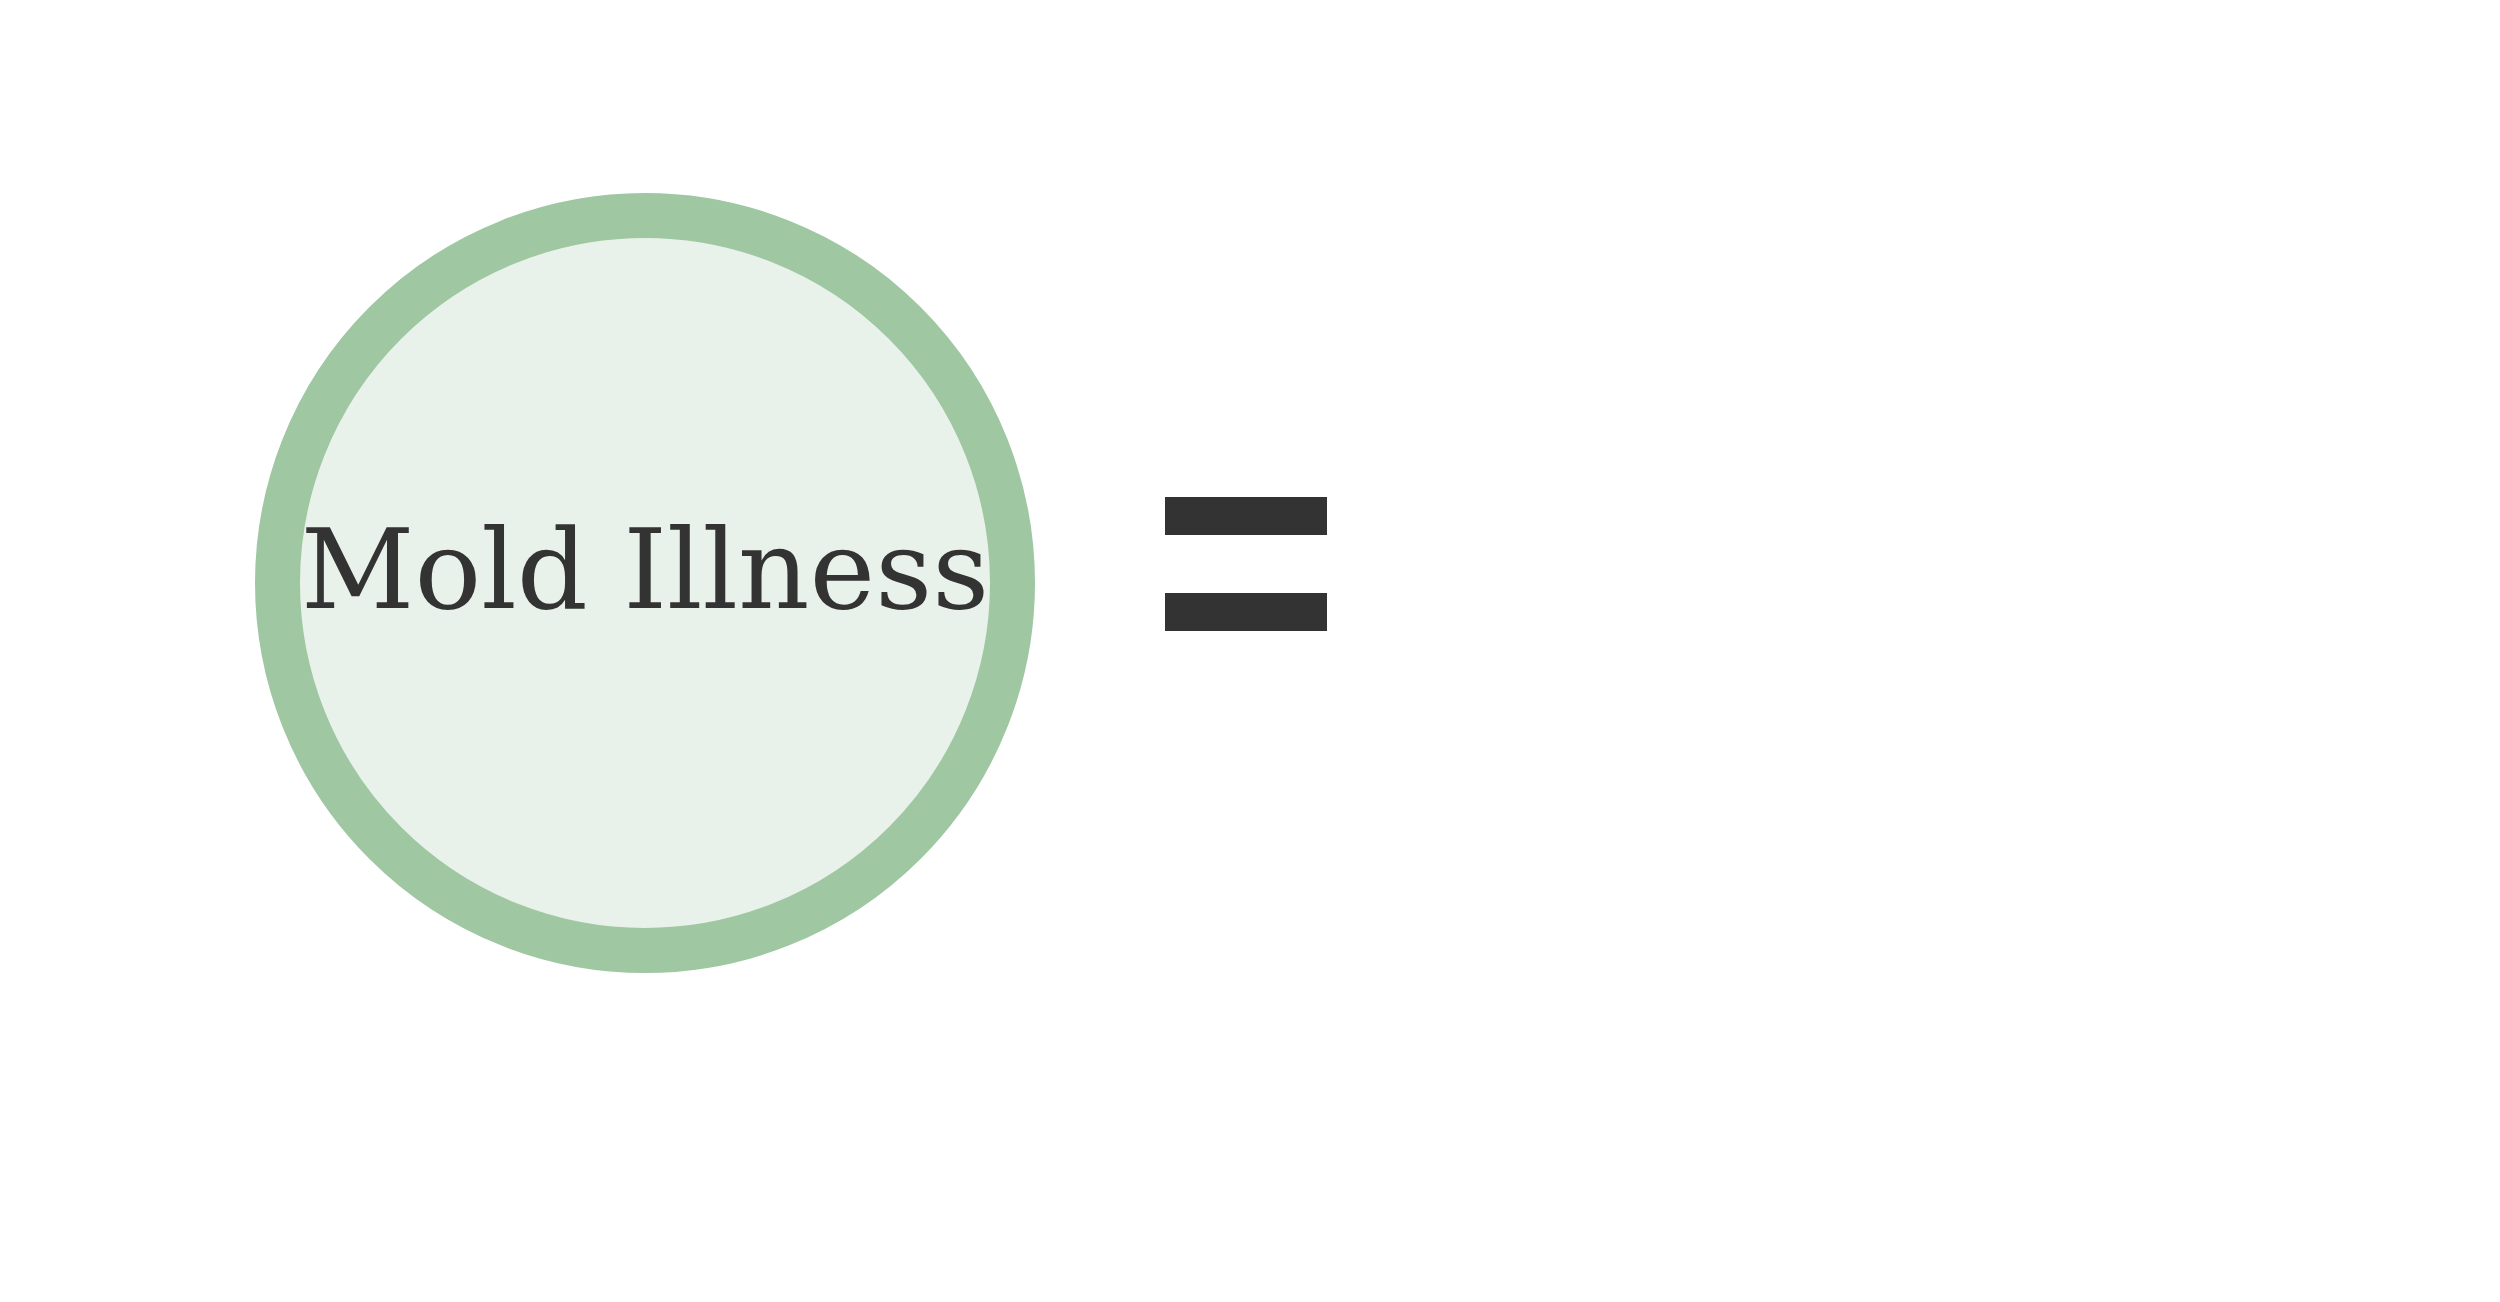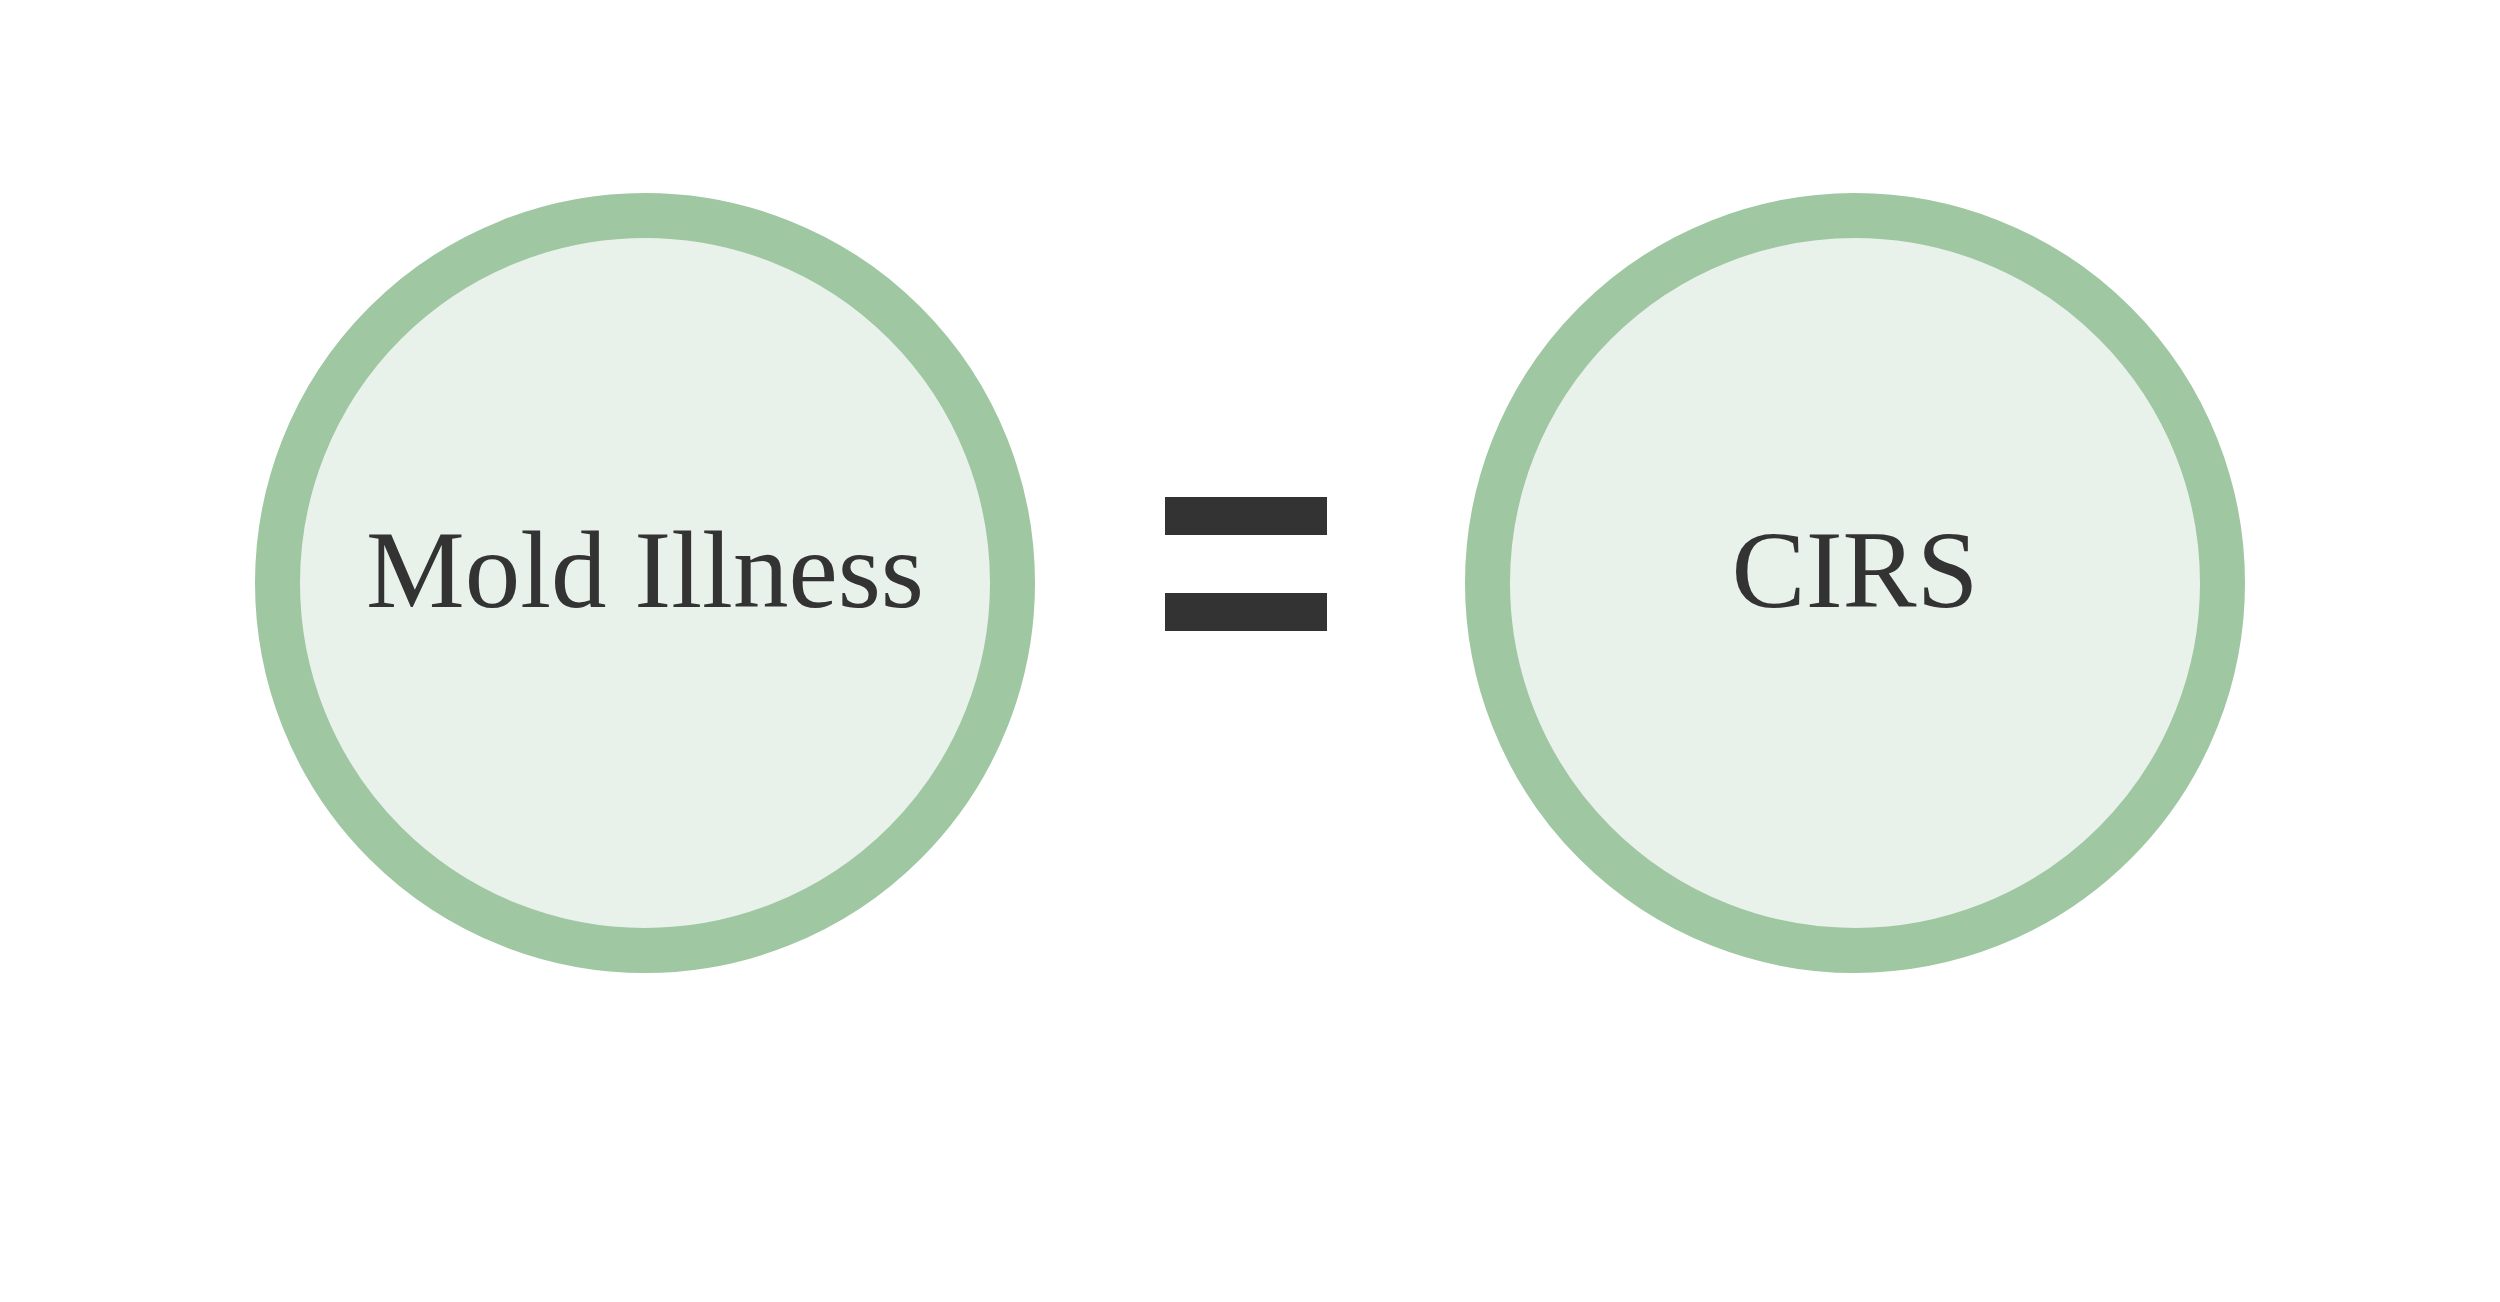--- a/index.html
+++ b/index.html
@@ -30,21 +30,20 @@
   }
   .circle-left  { left: 255px; }
   .circle-right { left: 1465px; }
   .circle-label {
     color: var(--text, #333333);
     font-size: 111px;
     line-height: 1;
     white-space: nowrap;
     transform: translateY(-14px);
     text-align: right;
-    font-family: Liberation Serif, serif;
   }
   .equals {
     position: absolute;
     left: 1165px;
     top: 497px;
     width: 162px;
     display: flex;
     flex-direction: column;
     gap: 58px;
   }
@@ -61,17 +60,14 @@
 
   <div class="circle circle-left">
     <span class="circle-label">Mold Illness</span>
   </div>
 
   <div class="equals" aria-label="=">
     <div class="equals-bar"></div>
     <div class="equals-bar"></div>
   </div>
 
-  <div class="circle circle-right">
-    <span class="circle-label">CIRS</span>
-  </div>
 
 </div>
 
 </body></html>

